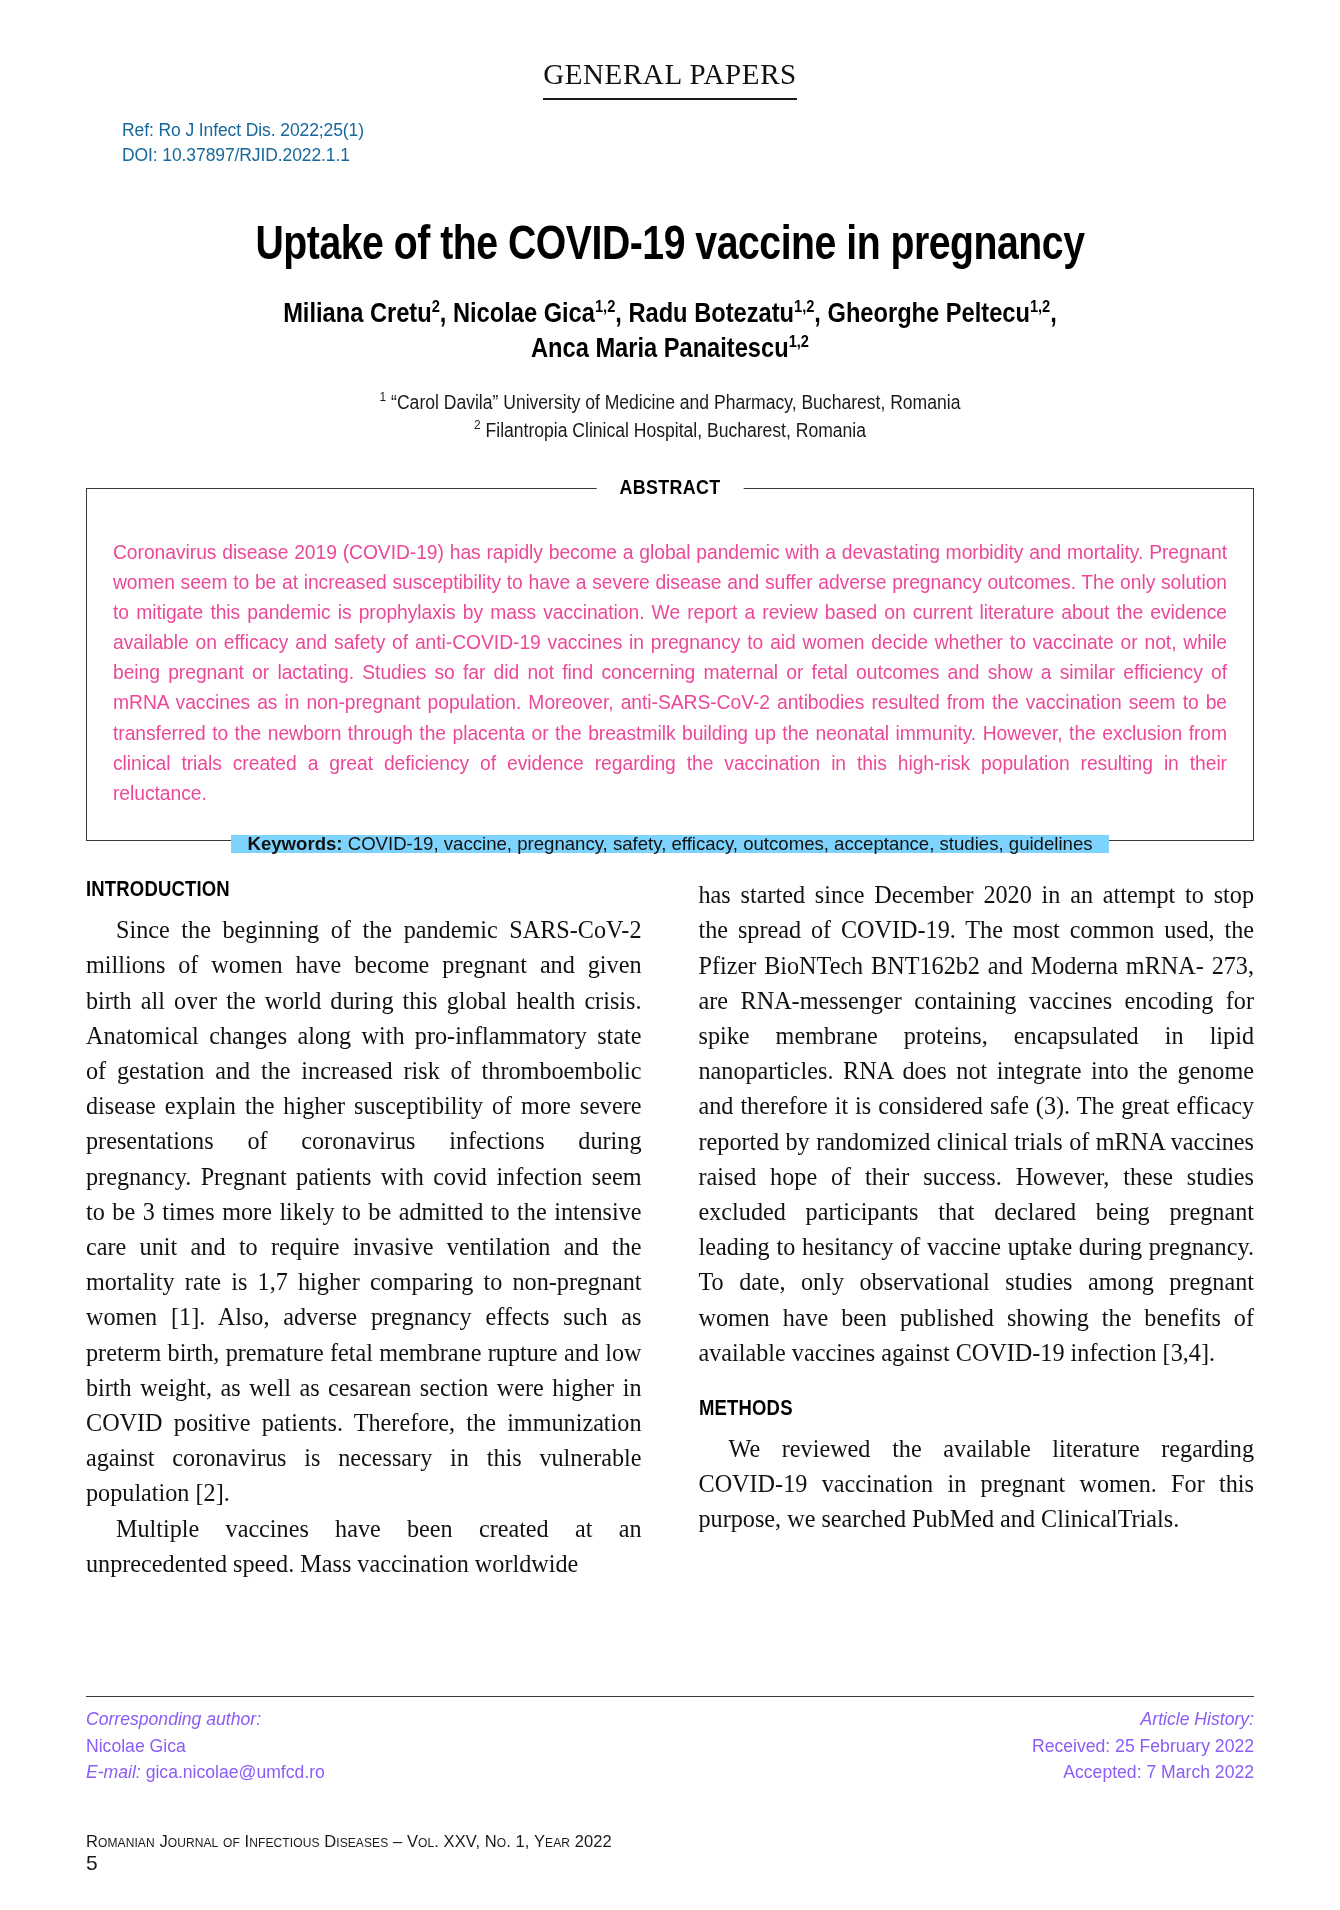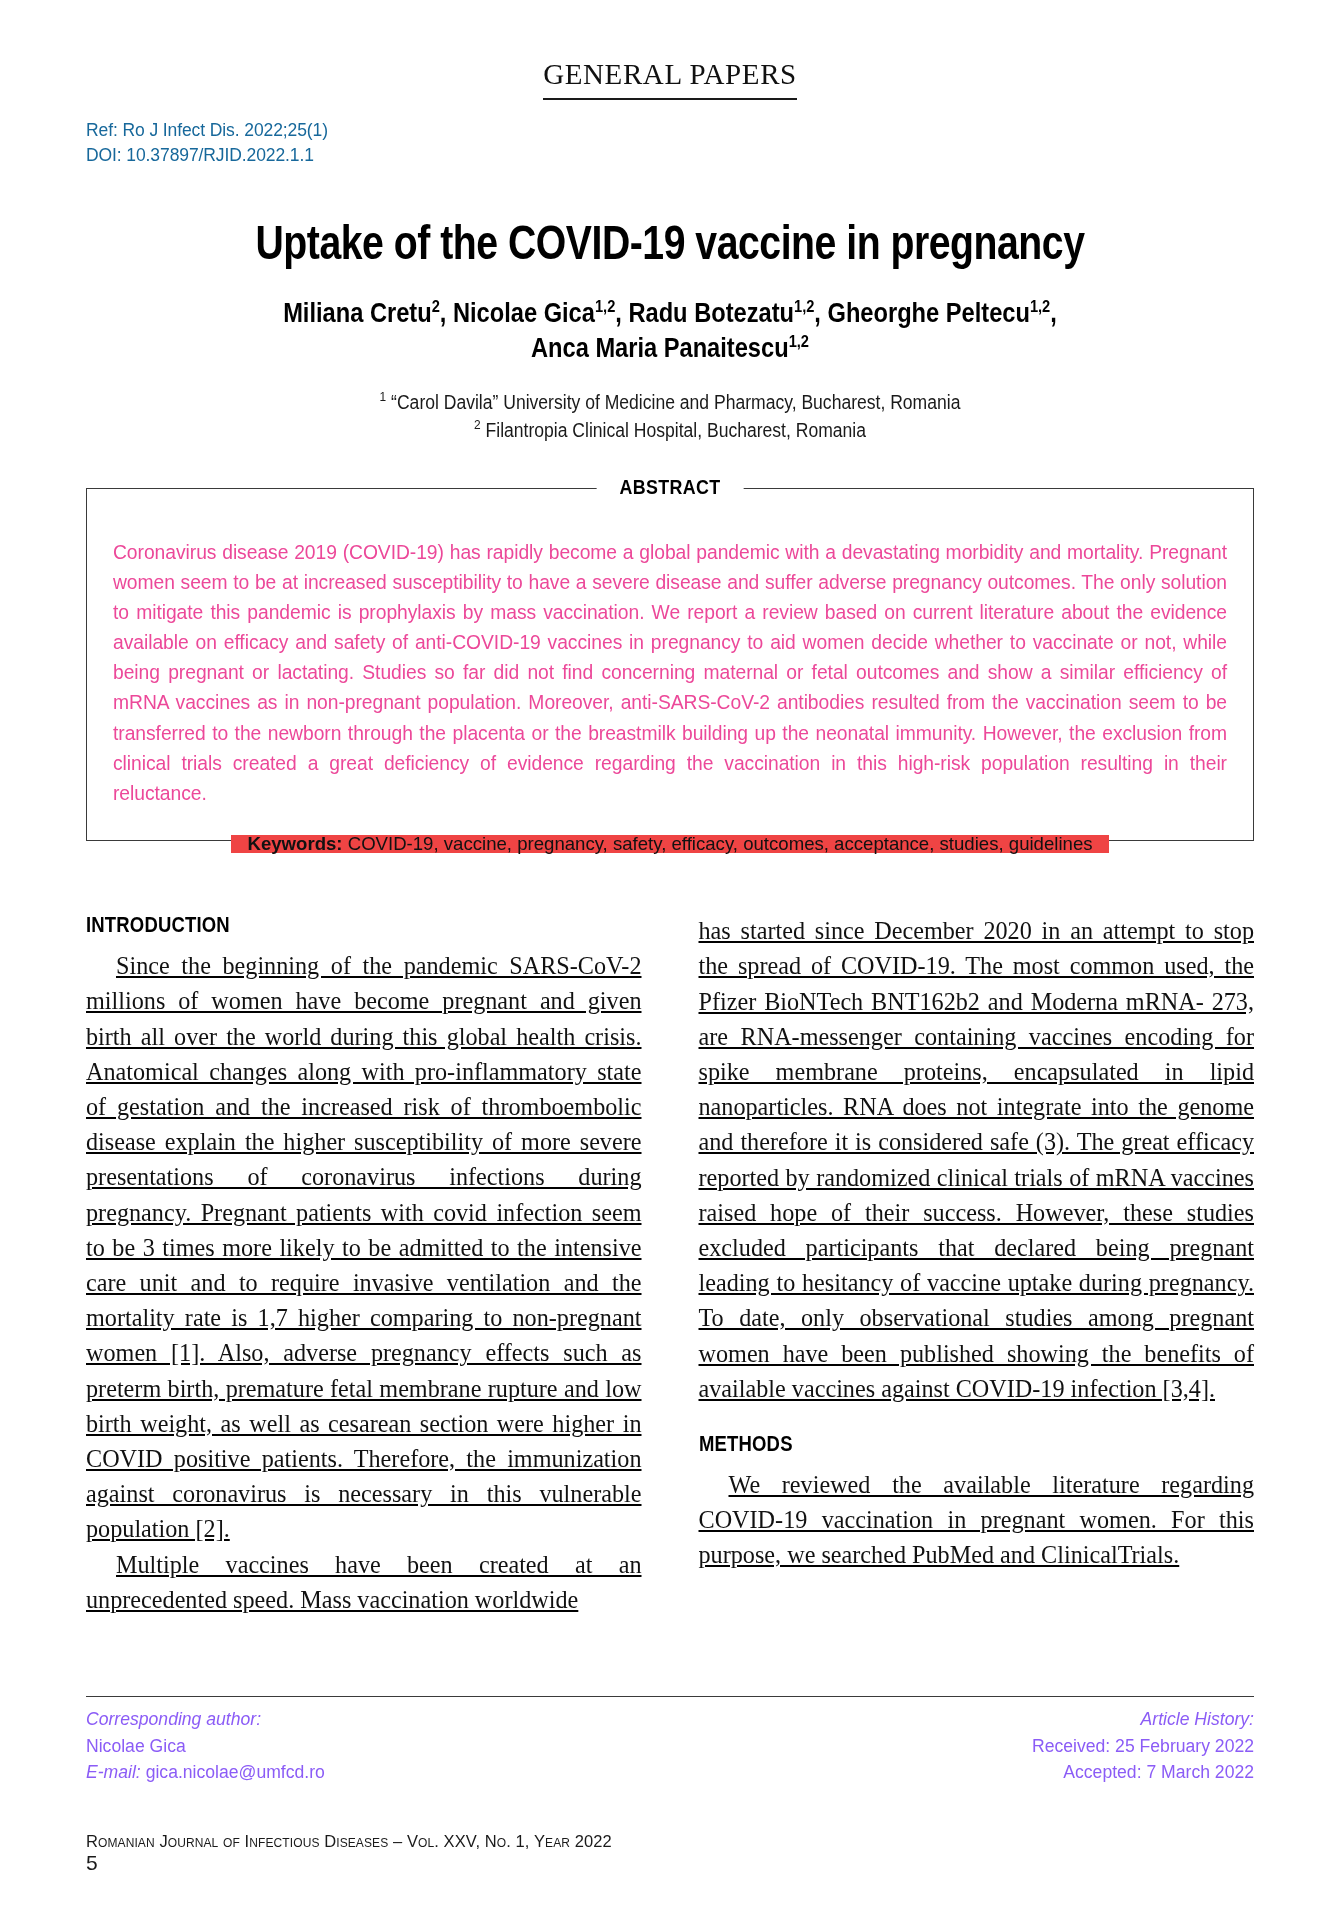--- a/index.html
+++ b/index.html
@@ -40,20 +40,21 @@
     padding-bottom: 7px;
   }
 
   .refblock {
     margin-top: 18px;
     font-family: "Liberation Sans", sans-serif;
     font-size: 17.5px;
     line-height: 1.42;
     color: #17689b;
     letter-spacing: -0.1px;
+    margin-left: 36px;
   }
   .refblock div { white-space: nowrap; }
 
   
   .title {
     margin-top: 48px;
     text-align: center;
     font-family: "Liberation Sans", sans-serif;
     font-weight: bold;
     font-size: 49px;
@@ -125,35 +126,34 @@
   .keywords-wrap {
     position: absolute;
     left: 0;
     right: 0;
     bottom: -13px;
     text-align: center;
     line-height: 1;
   }
   .keywords {
     display: inline-block;
-    background: #ef4444;
+    background: #7dd3fc;
     padding: 0 16px;
     font-family: "Liberation Sans", sans-serif;
     font-size: 18.6px;
     color: #111;
   }
   .keywords b { font-weight: bold; }
 
   
   .columns {
-    margin-top: 72px;
+    margin-top: 36px;
     display: flex;
     gap: 57px;
     font-family: "Liberation Serif", serif;
-    text-decoration: underline;
   }
   .col { width: 562px; }
 
   .sec-head {
     font-family: "Liberation Sans", sans-serif;
     font-weight: bold;
     font-size: 21.5px;
     letter-spacing: 0.2px;
     margin: 0 0 10px 0;
   }

